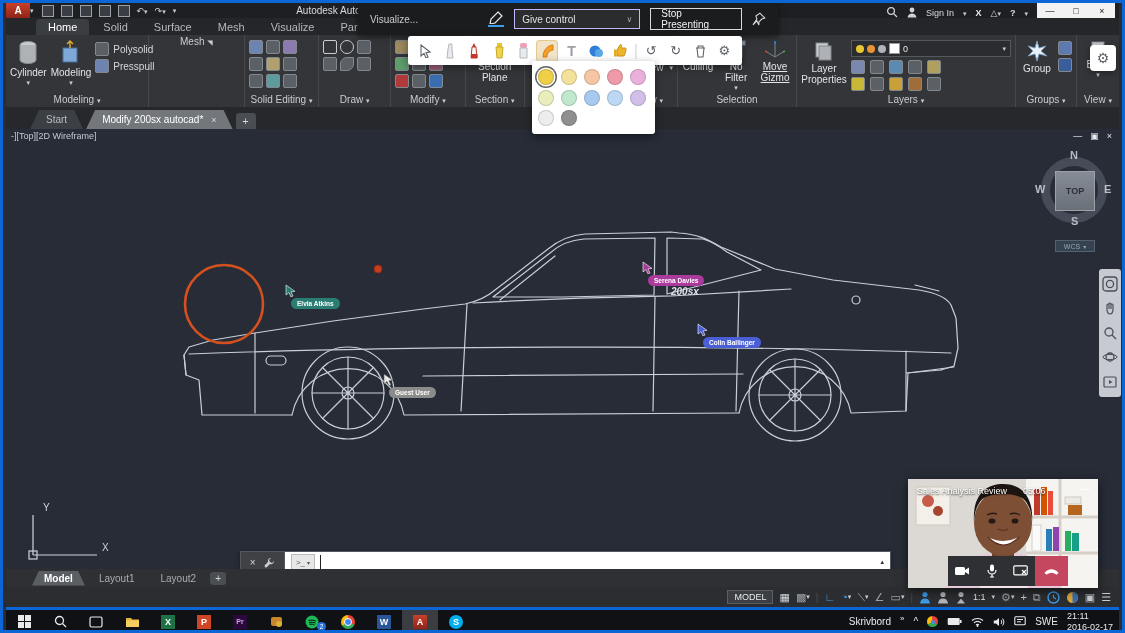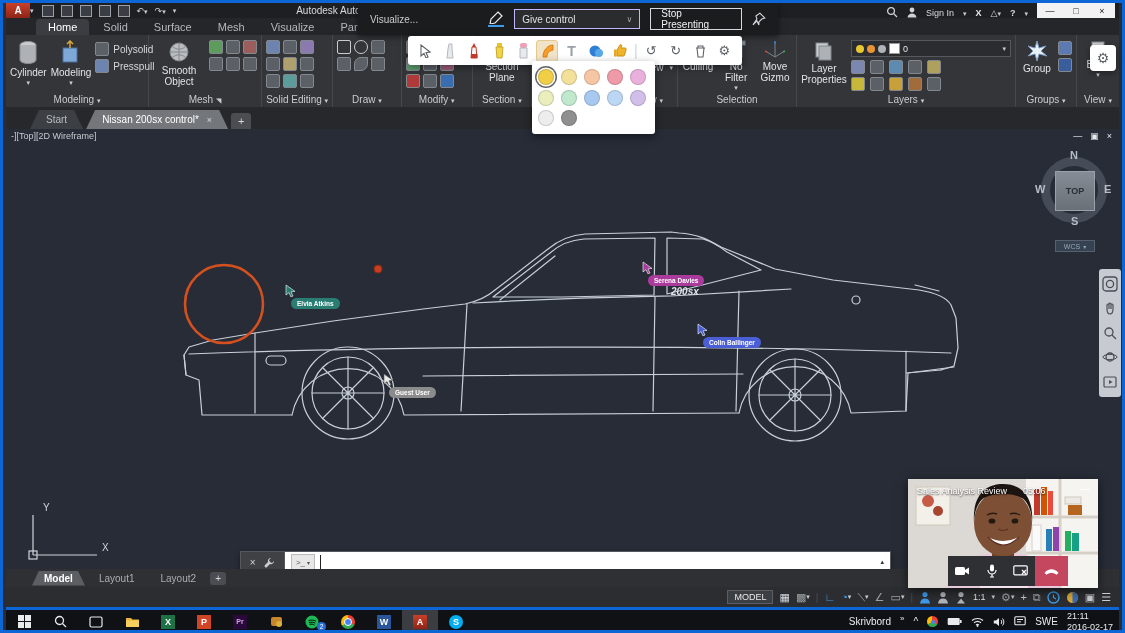--- a/index.html
+++ b/index.html
@@ -189,37 +189,20 @@
           <div class="smallbtn">
               <span class="mi" style="background:#6d84b0;"></span>
               <span>Presspull</span>
             </div>
         </div>
       </div>
       <div class="plabel"><span>Modeling</span> <span class="caret">▾</span></div>
     </div>
 
     <div class="panel" style="width:118px;">
-      <div class="pbody">
-        <div class="bigbtn">
-          <svg width="24" height="24" viewBox="0 0 24 24">
-              <circle cx="12" cy="12" r="9" fill="#b9bdc2" stroke="#84898e"></circle>
-              <path d="M3 12 H21 M12 3 V21 M5.5 6.5 C9 10 15 10 18.5 6.5 M5.5 17.5 C9 14 15 14 18.5 17.5" stroke="#84898e" fill="none"></path>
-            </svg>
-          <span class="lbl">Smooth Object</span>
-        </div>
-        <div class="migrid">
-          <span class="mi" style="background:#5d9c5d;"></span>
-          <span class="mi"></span>
-          <span class="mi" style="background:#9c5d5d;"></span>
-          <span class="mi"></span>
-          <span class="mi"></span>
-          <span class="mi"></span>
-        </div>
-      </div>
       <div class="plabel"><span>Mesh</span> <span class="caret">◥</span></div>
     </div>
 
     <div class="panel" style="width:92px;">
       <div class="pbody">
         <div class="migrid">
           <span class="mi" style="background:#6d84b0;"></span>
           <span class="mi"></span>
           <span class="mi" style="background:#8a7ab0;"></span>
           <span class="mi"></span>
@@ -296,21 +279,21 @@
           <span class="lbl">Culling</span>
         </div>
         <div class="bigbtn" style="width:40px;">
           <svg width="20" height="20" viewBox="0 0 20 20">
               <rect x="3" y="4" width="13" height="13" fill="#aeb9c6" stroke="#7a858f"></rect>
               <rect x="6" y="1" width="13" height="4" fill="#8fa0b2" stroke="#7a858f"></rect>
             </svg>
           <span class="lbl">No Filter</span>
             <span class="caret">▾</span>
         </div>
-        <div class="bigbtn" style="width:38px;">
+        <div class="bigbtn" style="width:38px;text-decoration:underline;">
           <svg width="20" height="20" viewBox="0 0 20 20">
               <path d="M10 17 L10 4 M10 17 L2 12 M10 17 L18 12" stroke="#7a858f" fill="none"></path>
               <path d="M10 4 L10 1" stroke="#3a8ad8" stroke-width="1.6"></path>
               <path d="M2 12 L0 11" stroke="#c84a3a" stroke-width="1.6"></path>
               <path d="M18 12 L20 11" stroke="#4aa84a" stroke-width="1.6"></path>
             </svg>
           <span class="lbl">Move Gizmo</span>
         </div>
       </div>
       <div class="plabel"><span>Selection</span></div>
@@ -382,21 +365,21 @@
       </div>
       <div class="plabel"><span>View</span> <span class="caret">▾</span></div>
     </div>
   </div>
 
   <div class="abs" id="filetabs">
     <div class="ftab start">
         <span>Start</span>
       </div>
     <div class="ftab active">
-      <span>Nissan 200sx control*</span>
+      <span>Modify 200sx autocad*</span>
         <span class="x">×</span>
     </div>
     <div class="newtab">+</div>
   </div>
 
   <div class="abs" id="canvas"></div>
   <span class="abs" id="vplabel">-][Top][2D Wireframe]</span>
   <div class="abs vpctl">
     <span>—</span>
     <span>▣</span>

